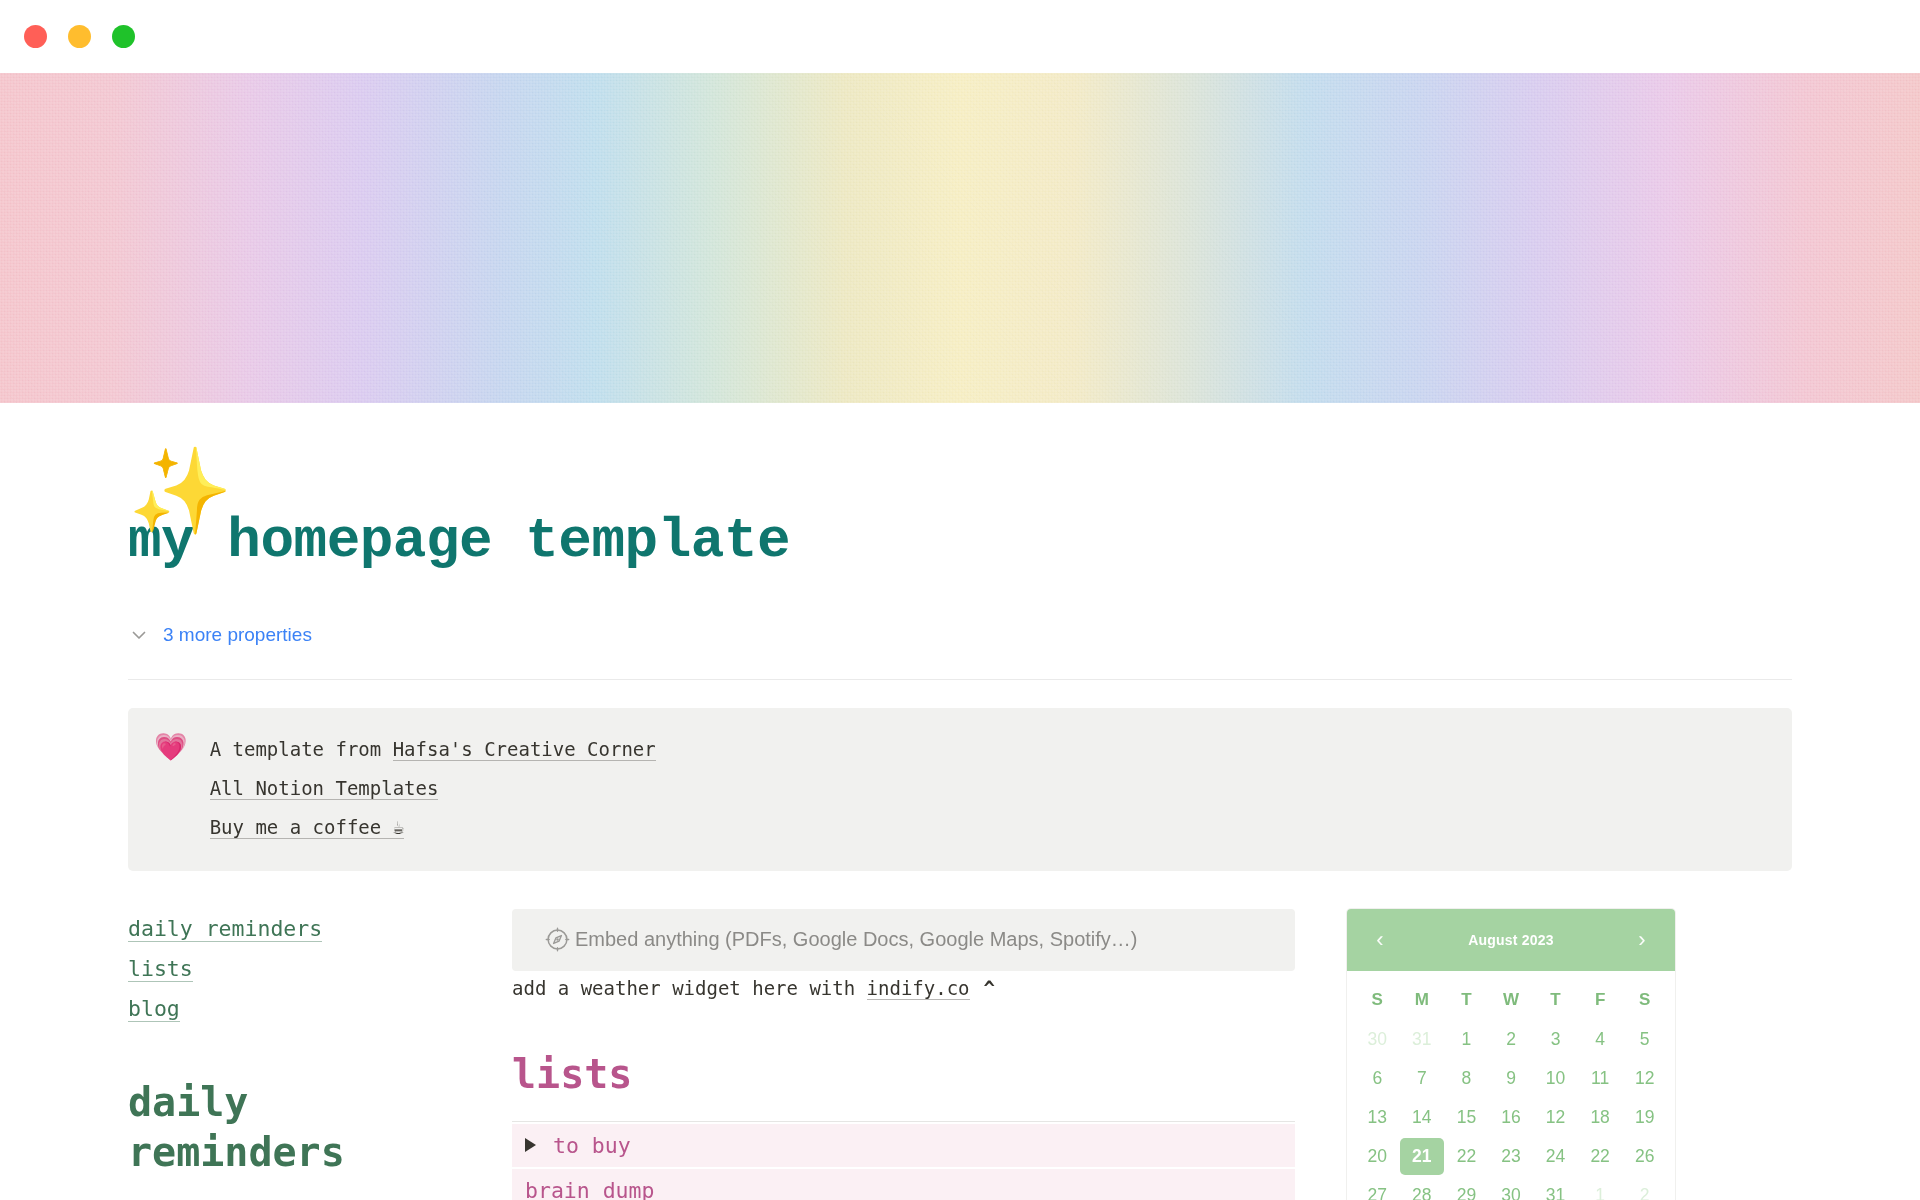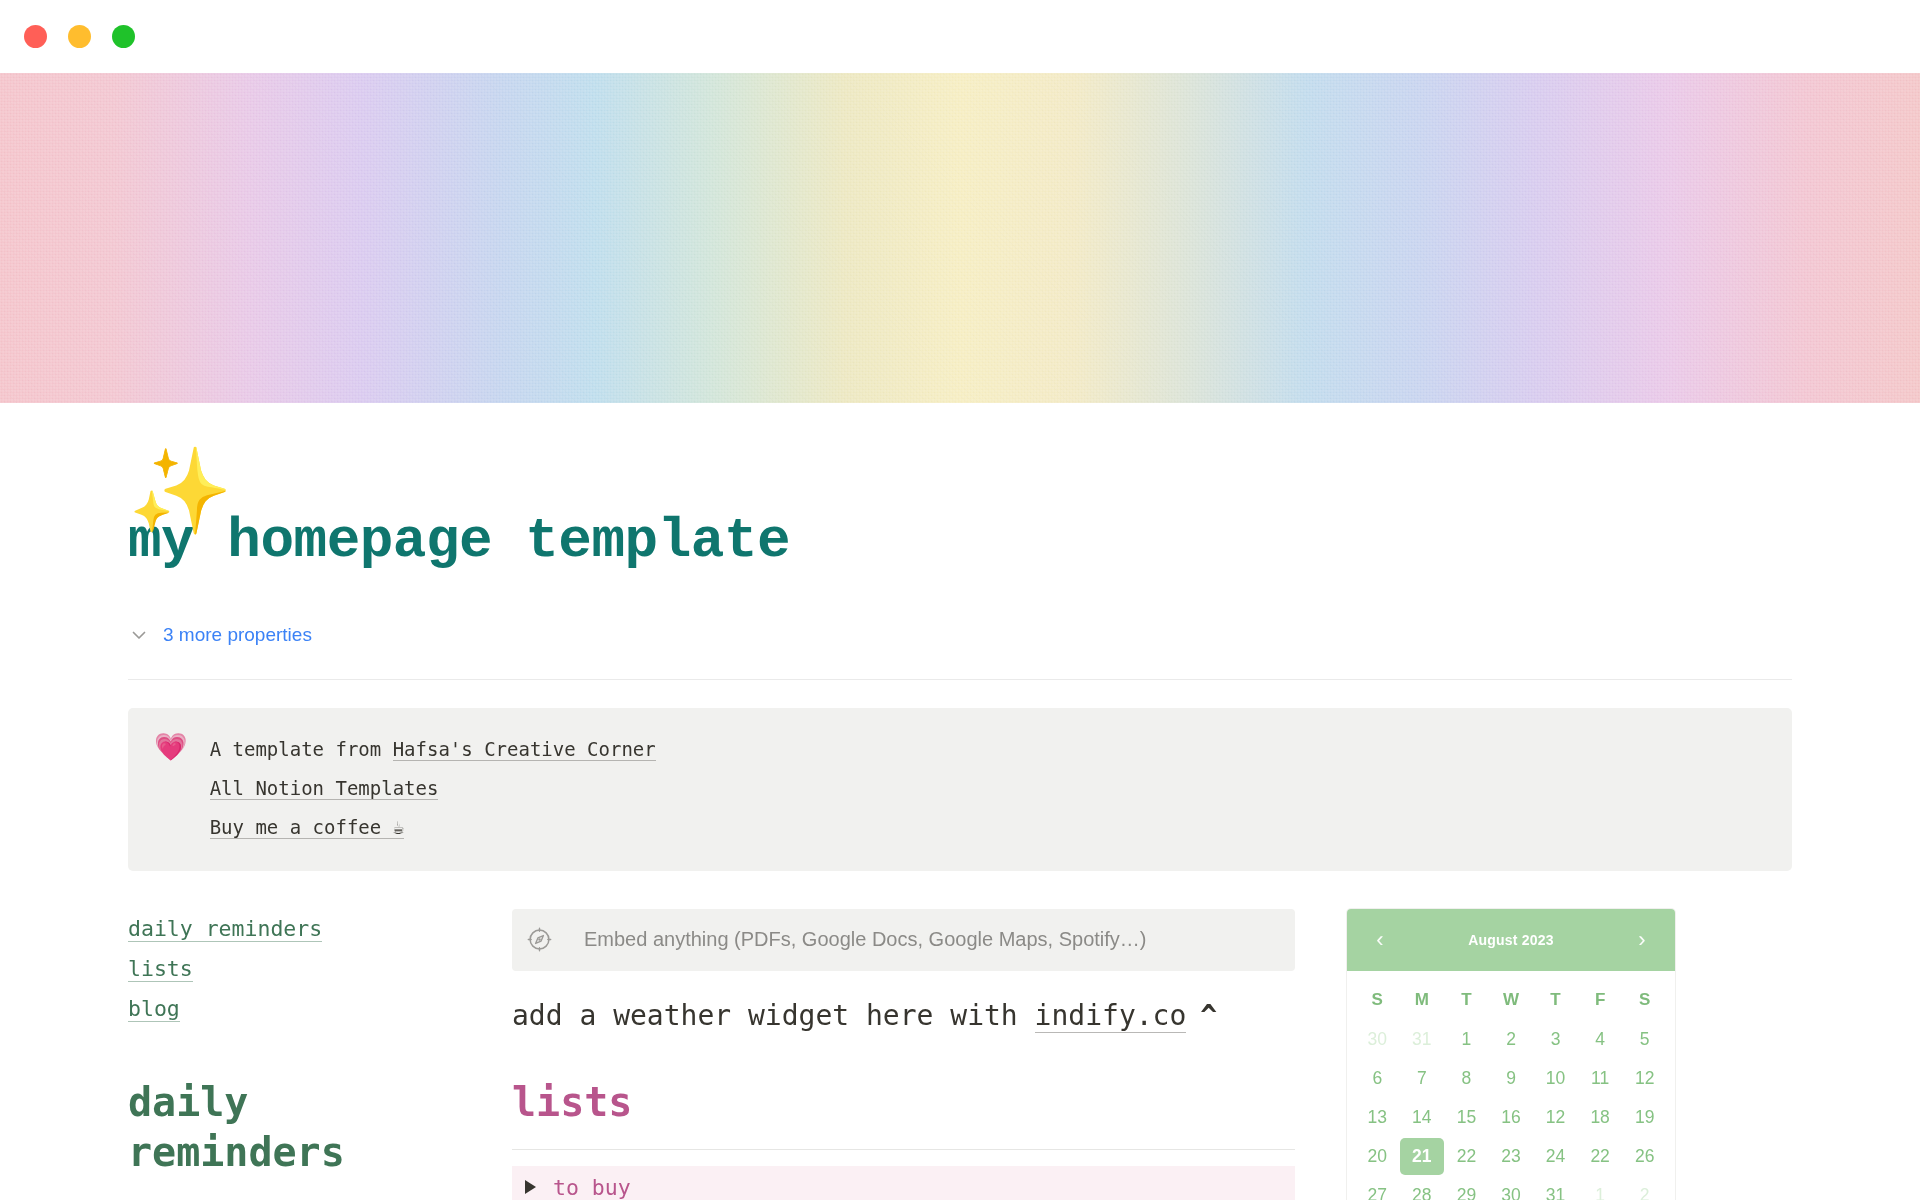--- a/index.html
+++ b/index.html
@@ -180,35 +180,34 @@
     max-width: 230px;
   }
 
   
   .embed-box {
     background: #f1f1ef;
     border-radius: 4px;
     height: 62px;
     display: flex;
     align-items: center;
-    gap: 31px;
-    padding: 0 14px;
+    gap: 4px;
+    padding: 0 32px;
     cursor: pointer;
   }
   .embed-label {
     color: #8b8a87;
     font-size: 20px;
     font-family: "Liberation Sans", sans-serif;
   }
   .embed-icon svg { display: block; }
 
   .weather-line {
-    margin-top: 28px;
-    font-family: "DejaVu Sans Mono", monospace;
-    font-size: 28px;
+    font-family: "DejaVu Sans Mono", monospace;
+    font-size: 19px;
     color: #37352f;
     line-height: 34px;
   }
   .weather-line a {
     color: #37352f;
     text-decoration: none;
     border-bottom: 1px solid rgba(55,53,47,.35);
     cursor: pointer;
   }
   .caret { margin-left: 14px; font-weight: 700; }
@@ -229,21 +228,21 @@
     width: 100%;
   }
 
   .toggle-row {
     background: #fbf0f4;
     height: 43px;
     display: flex;
     align-items: center;
     gap: 17px;
     padding-left: 13px;
-    margin-top: 16px;
+    margin-top: 2px;
     cursor: pointer;
   }
   .toggle-row:first-of-type { margin-top: 5px; }
   .tri {
     width: 0; height: 0;
     border-left: 11px solid #37352f;
     border-top: 7px solid transparent;
     border-bottom: 7px solid transparent;
   }
   .toggle-label {

